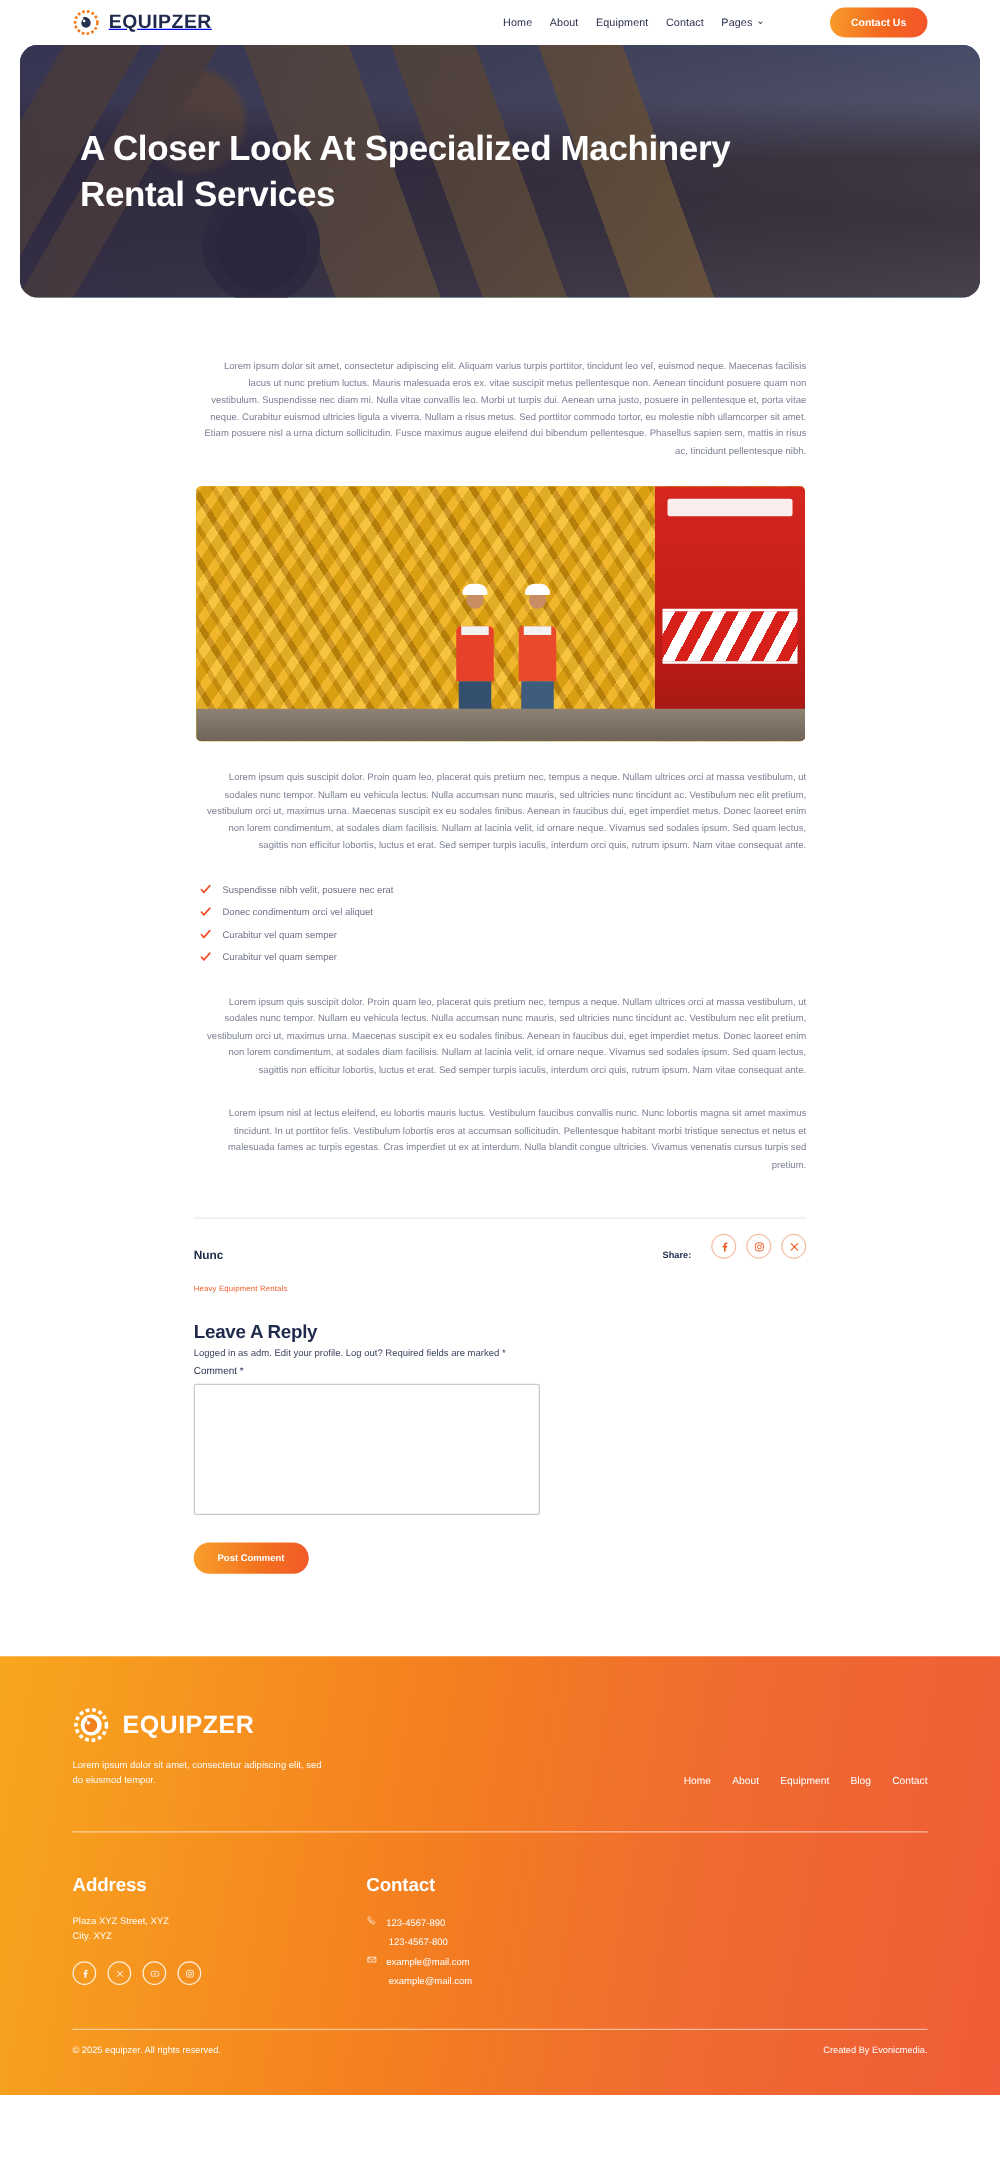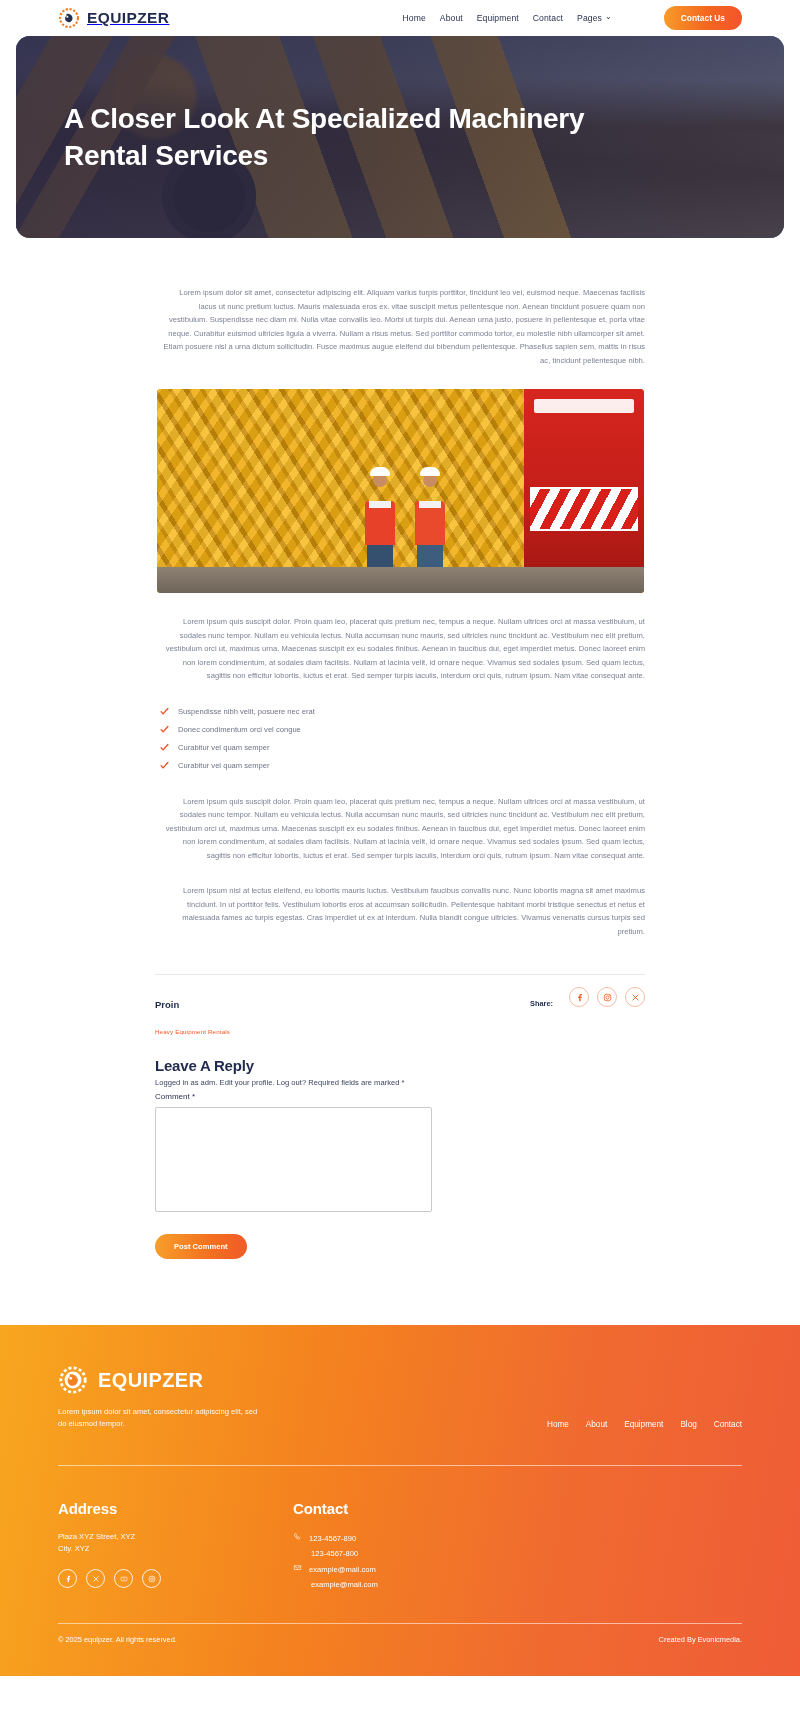--- a/index.html
+++ b/index.html
@@ -519,21 +519,21 @@
             </svg>
         </span>
         <span>Suspendisse nibh velit, posuere nec erat</span>
       </li>
       <li class="check-item">
         <span class="check-icon">
           <svg viewBox="0 0 12 12" width="9" height="9">
               <path d="M1.5 6.2l2.6 3L10.5 2" fill="none" stroke="#ef4f24" stroke-width="1.8" stroke-linecap="round" stroke-linejoin="round"></path>
             </svg>
         </span>
-        <span>Donec condimentum orci vel congue</span>
+        <span>Donec condimentum orci vel aliquet</span>
       </li>
       <li class="check-item">
         <span class="check-icon">
           <svg viewBox="0 0 12 12" width="9" height="9">
               <path d="M1.5 6.2l2.6 3L10.5 2" fill="none" stroke="#ef4f24" stroke-width="1.8" stroke-linecap="round" stroke-linejoin="round"></path>
             </svg>
         </span>
         <span>Curabitur vel quam semper</span>
       </li>
       <li class="check-item">
@@ -546,21 +546,21 @@
       </li>
     </ul>
 
     <p class="body-text p-gap">Lorem ipsum quis suscipit dolor. Proin quam leo, placerat quis pretium nec, tempus a neque. Nullam ultrices orci at massa vestibulum, ut sodales nunc tempor. Nullam eu vehicula lectus. Nulla accumsan nunc mauris, sed ultricies nunc tincidunt ac. Vestibulum nec elit pretium, vestibulum orci ut, maximus urna. Maecenas suscipit ex eu sodales finibus. Aenean in faucibus dui, eget imperdiet metus. Donec laoreet enim non lorem condimentum, at sodales diam facilisis. Nullam at lacinia velit, id ornare neque. Vivamus sed sodales ipsum. Sed quam lectus, sagittis non efficitur lobortis, luctus et erat. Sed semper turpis iaculis, interdum orci quis, rutrum ipsum. Nam vitae consequat ante.</p>
     <p class="body-text p-gap2">Lorem ipsum nisl at lectus eleifend, eu lobortis mauris luctus. Vestibulum faucibus convallis nunc. Nunc lobortis magna sit amet maximus tincidunt. In ut porttitor felis. Vestibulum lobortis eros at accumsan sollicitudin. Pellentesque habitant morbi tristique senectus et netus et malesuada fames ac turpis egestas. Cras imperdiet ut ex at interdum. Nulla blandit congue ultricies. Vivamus venenatis cursus turpis sed pretium.</p>
   </div>
 
   <div class="divider"></div>
 
   <div class="tags-row">
-    <div class="tags-label">Proin</div>
+    <div class="tags-label">Nunc</div>
     <a class="tag-link" href="#">Heavy Equipment Rentals</a>
 
     <div class="share-label">Share:</div>
     <div class="share-box">
       <a class="social-circle" href="#">
         <svg viewBox="0 0 12 12" width="9" height="9">
             <path d="M7.4 11V6.6h1.5l.22-1.72H7.4V3.78c0-.5.14-.84.86-.84h.92V1.4A12 12 0 007.84 1.3c-1.33 0-2.24.81-2.24 2.3v1.28H4.1V6.6h1.5V11z" fill="#ef5b24"></path>
           </svg>
       </a>
       <a class="social-circle" href="#">

